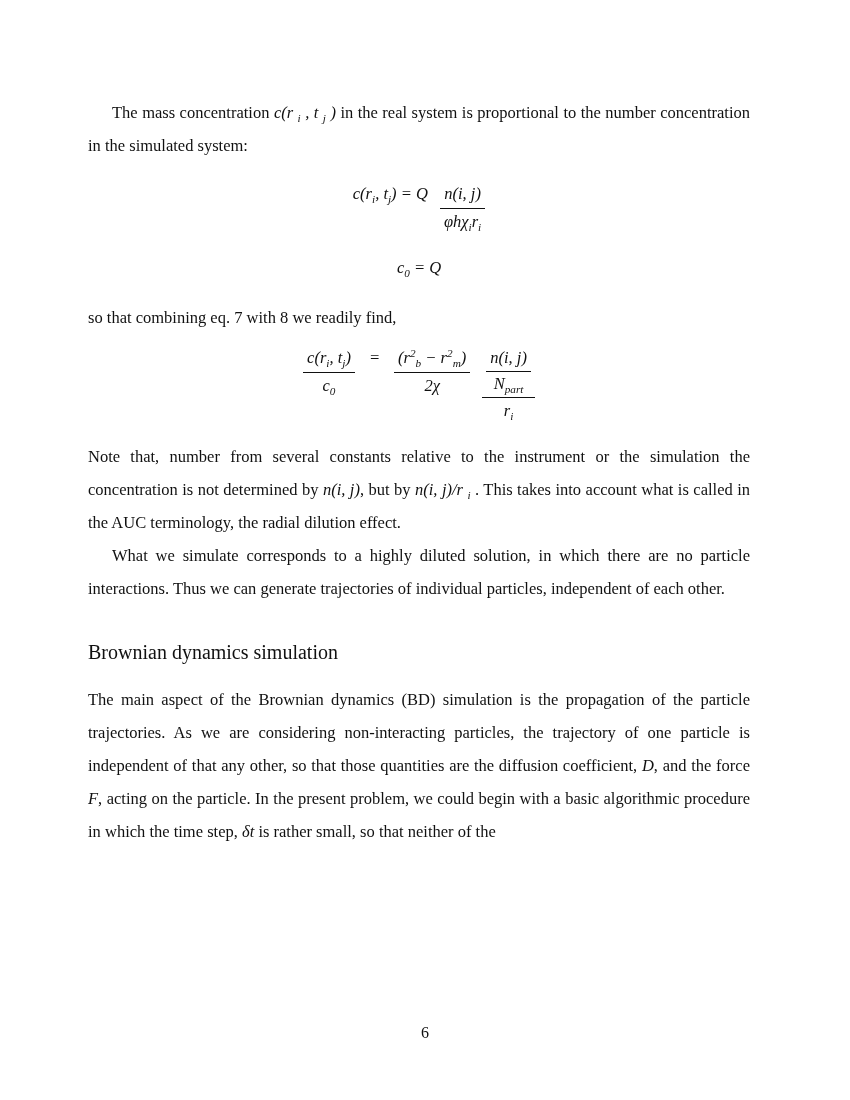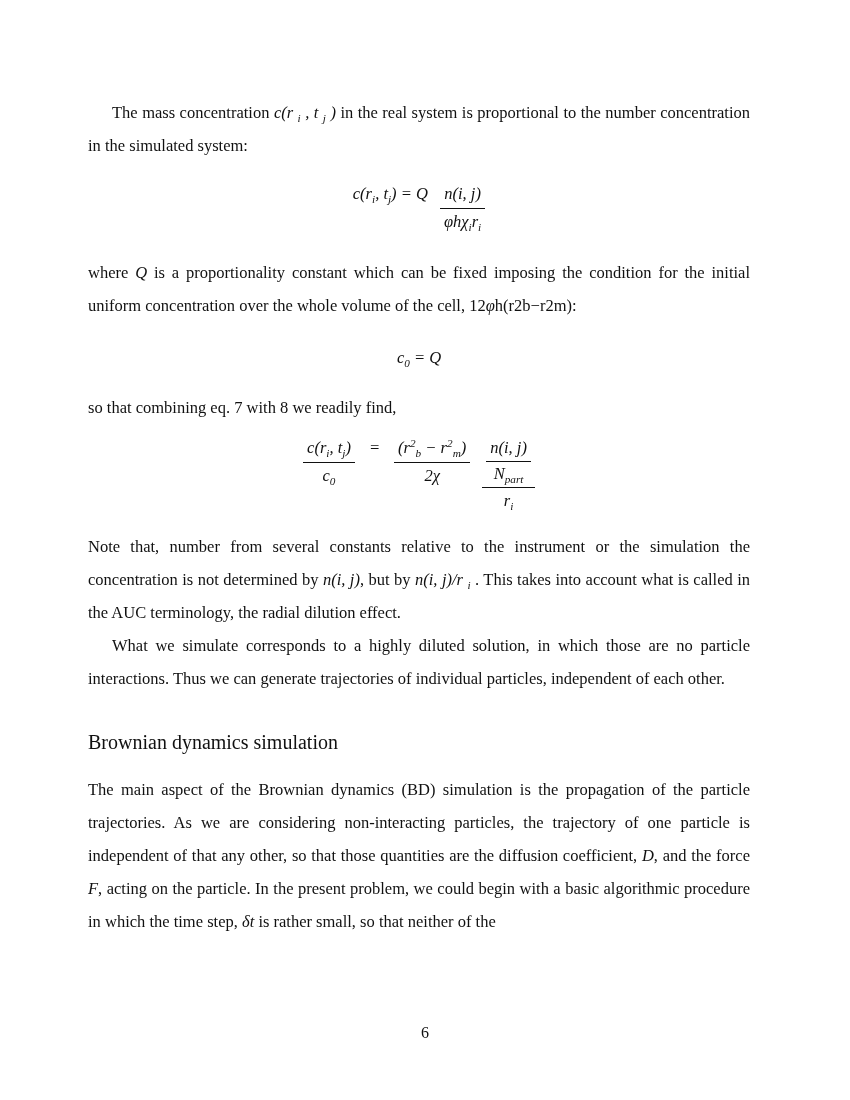--- a/index.html
+++ b/index.html
@@ -88,21 +88,20 @@
   <p class="body-par indent"><span>The mass concentration </span><span class="mi">c(r <sub>i</sub> , t <sub>j</sub> )</span><span> in the real system is proportional to the number concentration in the simulated system:</span></p>
 
   <div class="eq eq-1">
     <span class="eq-lhs">c(r<sub>i</sub>, t<sub>j</sub>) = Q</span>
     <span class="frac">
       <span class="num">n(i, j)</span>
       <span class="den">φhχ<sub>i</sub>r<sub>i</sub></span>
     </span>
   </div>
 
-  <p class="body-par"><span>where </span><span class="mi">Q</span><span> is a proportionality constant which can be fixed imposing the condition for the initial uniform concentration over the whole volume of the cell, 12</span><span class="mi">φ</span><span>h(r2b−r2m):</span></p>
 
   <div class="eq eq-2">
     <span class="eq-lhs">c<sub>0</sub> = Q</span>
   </div>
 
   <p class="body-par"><span>so that combining eq. 7 with 8 we readily find,</span></p>
 
   <div class="eq eq-3">
     <span class="frac">
       <span class="num">c(r<sub>i</sub>, t<sub>j</sub>)</span>
@@ -119,21 +118,21 @@
           <span class="num">n(i, j)</span>
           <span class="den">N<sub>part</sub></span>
         </span>
       </span>
       <span class="den">r<sub>i</sub></span>
     </span>
   </div>
 
   <p class="body-par"><span>Note that, number from several constants relative to the instrument or the simulation the concentration is not determined by </span><span class="mi">n(i, j)</span><span>, but by </span><span class="mi">n(i, j)/r <sub>i</sub> </span><span>. This takes into account what is called in the AUC terminology, the radial dilution effect.</span></p>
 
-  <p class="body-par indent"><span>What we simulate corresponds to a highly diluted solution, in which those are no particle interactions. Thus we can generate trajectories of individual particles, independent of each other.</span></p>
+  <p class="body-par indent"><span>What we simulate corresponds to a highly diluted solution, in which there are no particle interactions. Thus we can generate trajectories of individual particles, independent of each other.</span></p>
 
   <h2 class="section-heading">Brownian dynamics simulation</h2>
 
   <p class="body-par"><span>The main aspect of the Brownian dynamics (BD) simulation is the propagation of the particle trajectories. As we are considering non-interacting particles, the trajectory of one particle is independent of that any other, so that those quantities are the diffusion coefficient, </span><span class="mi">D</span><span>, and the force </span><span class="mi">F</span><span>, acting on the particle. In the present problem, we could begin with a basic algorithmic procedure in which the time step, </span><span class="mi">δt</span><span> is rather small, so that neither of the</span></p>
 
 </div>
 
 <div class="footer">6</div>
 
 </body></html>

